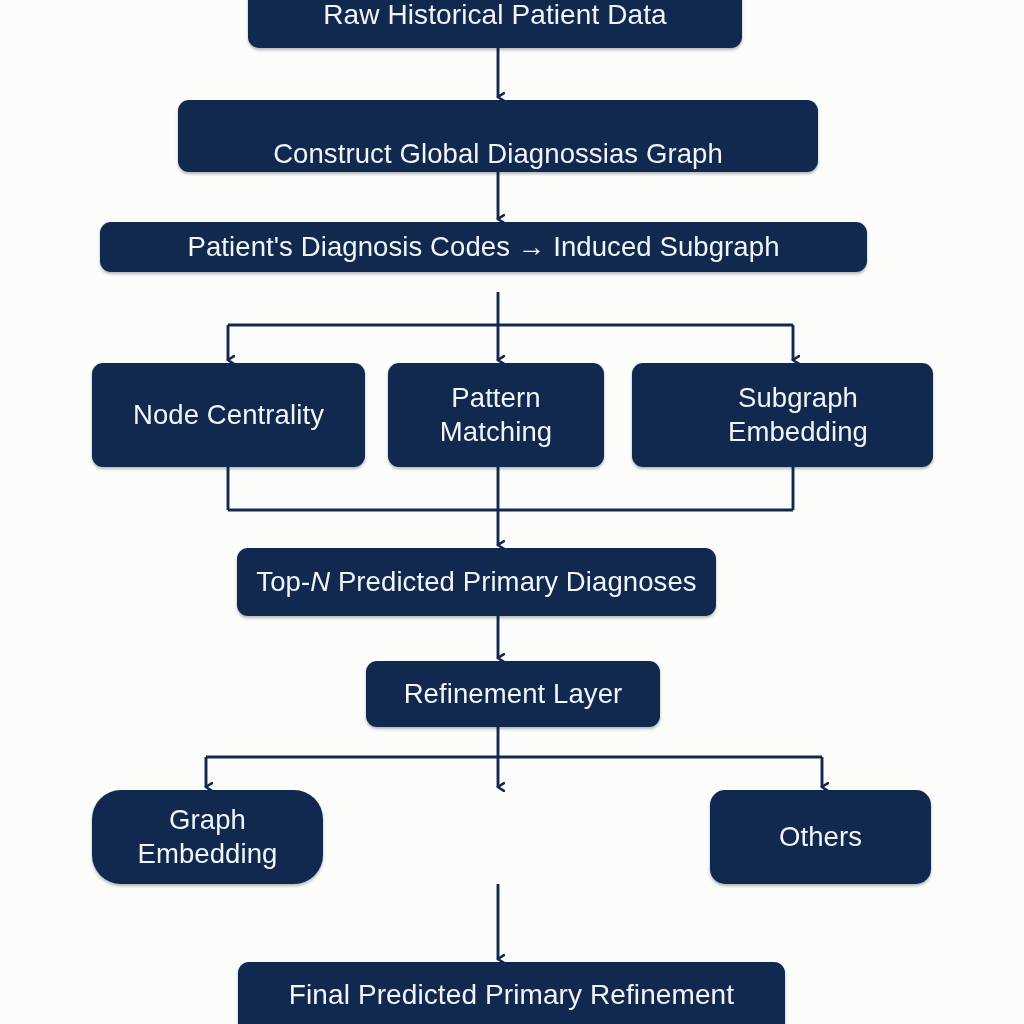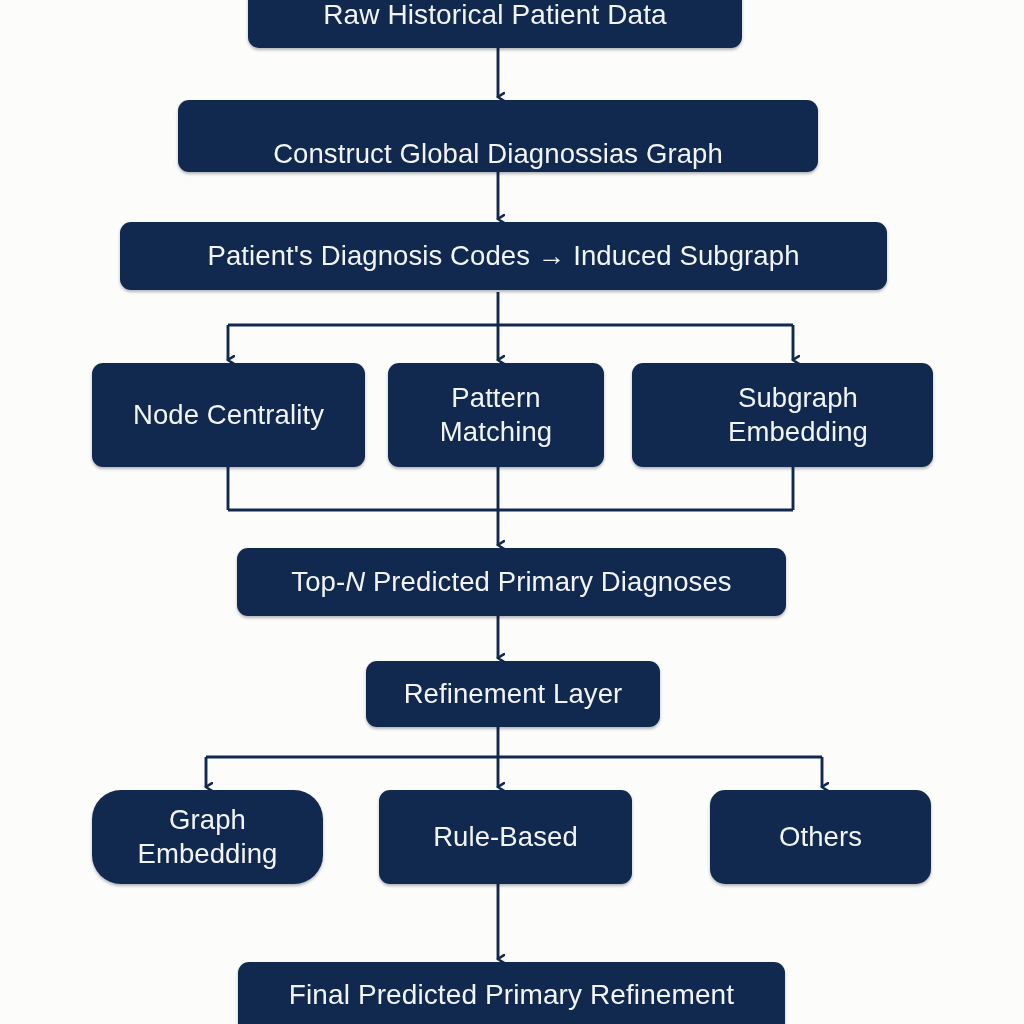--- a/index.html
+++ b/index.html
@@ -86,54 +86,51 @@
   </svg>
 
   <div class="node n-raw" style="left:248px;top:-18px;width:494px;height:66px;">
     <span class="lbl">Raw Historical Patient Data</span>
   </div>
 
   <div class="node n-construct" style="left:178px;top:100px;width:640px;height:72px;">
     <span class="lbl">Construct Global Diagnossias Graph</span>
   </div>
 
-  <div class="node n-induced" style="left:120px;top:222px;width:767px;height:68px;">
+  <div class="node n-induced" style="left:100px;top:222px;width:767px;height:50px;">
     <span class="lbl">Patient's Diagnosis Codes → Induced Subgraph</span>
   </div>
 
   <div class="node n-centrality" style="left:92px;top:363px;width:273px;height:104px;">
     <span class="lbl">Node Centrality</span>
   </div>
 
   <div class="node n-pattern" style="left:388px;top:363px;width:216px;height:104px;">
     <span class="lbl">Pattern
 Matching</span>
   </div>
 
   <div class="node n-subemb" style="left:632px;top:363px;width:301px;height:104px;padding-left:41px;">
     <span class="lbl">Subgraph
 Embedding</span>
   </div>
 
-  <div class="node n-topn" style="left:237px;top:548px;width:549px;height:68px;justify-content:center;">
+  <div class="node n-topn" style="left:237px;top:548px;width:479px;height:68px;justify-content:center;">
     <span class="lbl"><span>Top-</span><span class="ital">N</span><span> Predicted Primary Diagnoses</span></span>
   </div>
 
   <div class="node n-refine" style="left:366px;top:661px;width:294px;height:66px;">
     <span class="lbl">Refinement Layer</span>
   </div>
 
   <div class="node n-graphemb" style="left:92px;top:790px;width:231px;height:94px;border-radius:29px;">
     <span class="lbl">Graph
 Embedding</span>
   </div>
 
-  <div class="node n-rule" style="left:379px;top:790px;width:253px;height:94px;">
-    <span class="lbl">Rule-Based</span>
-  </div>
 
   <div class="node n-others" style="left:710px;top:790px;width:221px;height:94px;border-radius:15px;">
     <span class="lbl">Others</span>
   </div>
 
   <div class="node n-final" style="left:238px;top:962px;width:547px;height:80px;">
     <span class="lbl" style="margin-bottom:14px;">Final Predicted Primary Refinement</span>
   </div>
 
 </div>

